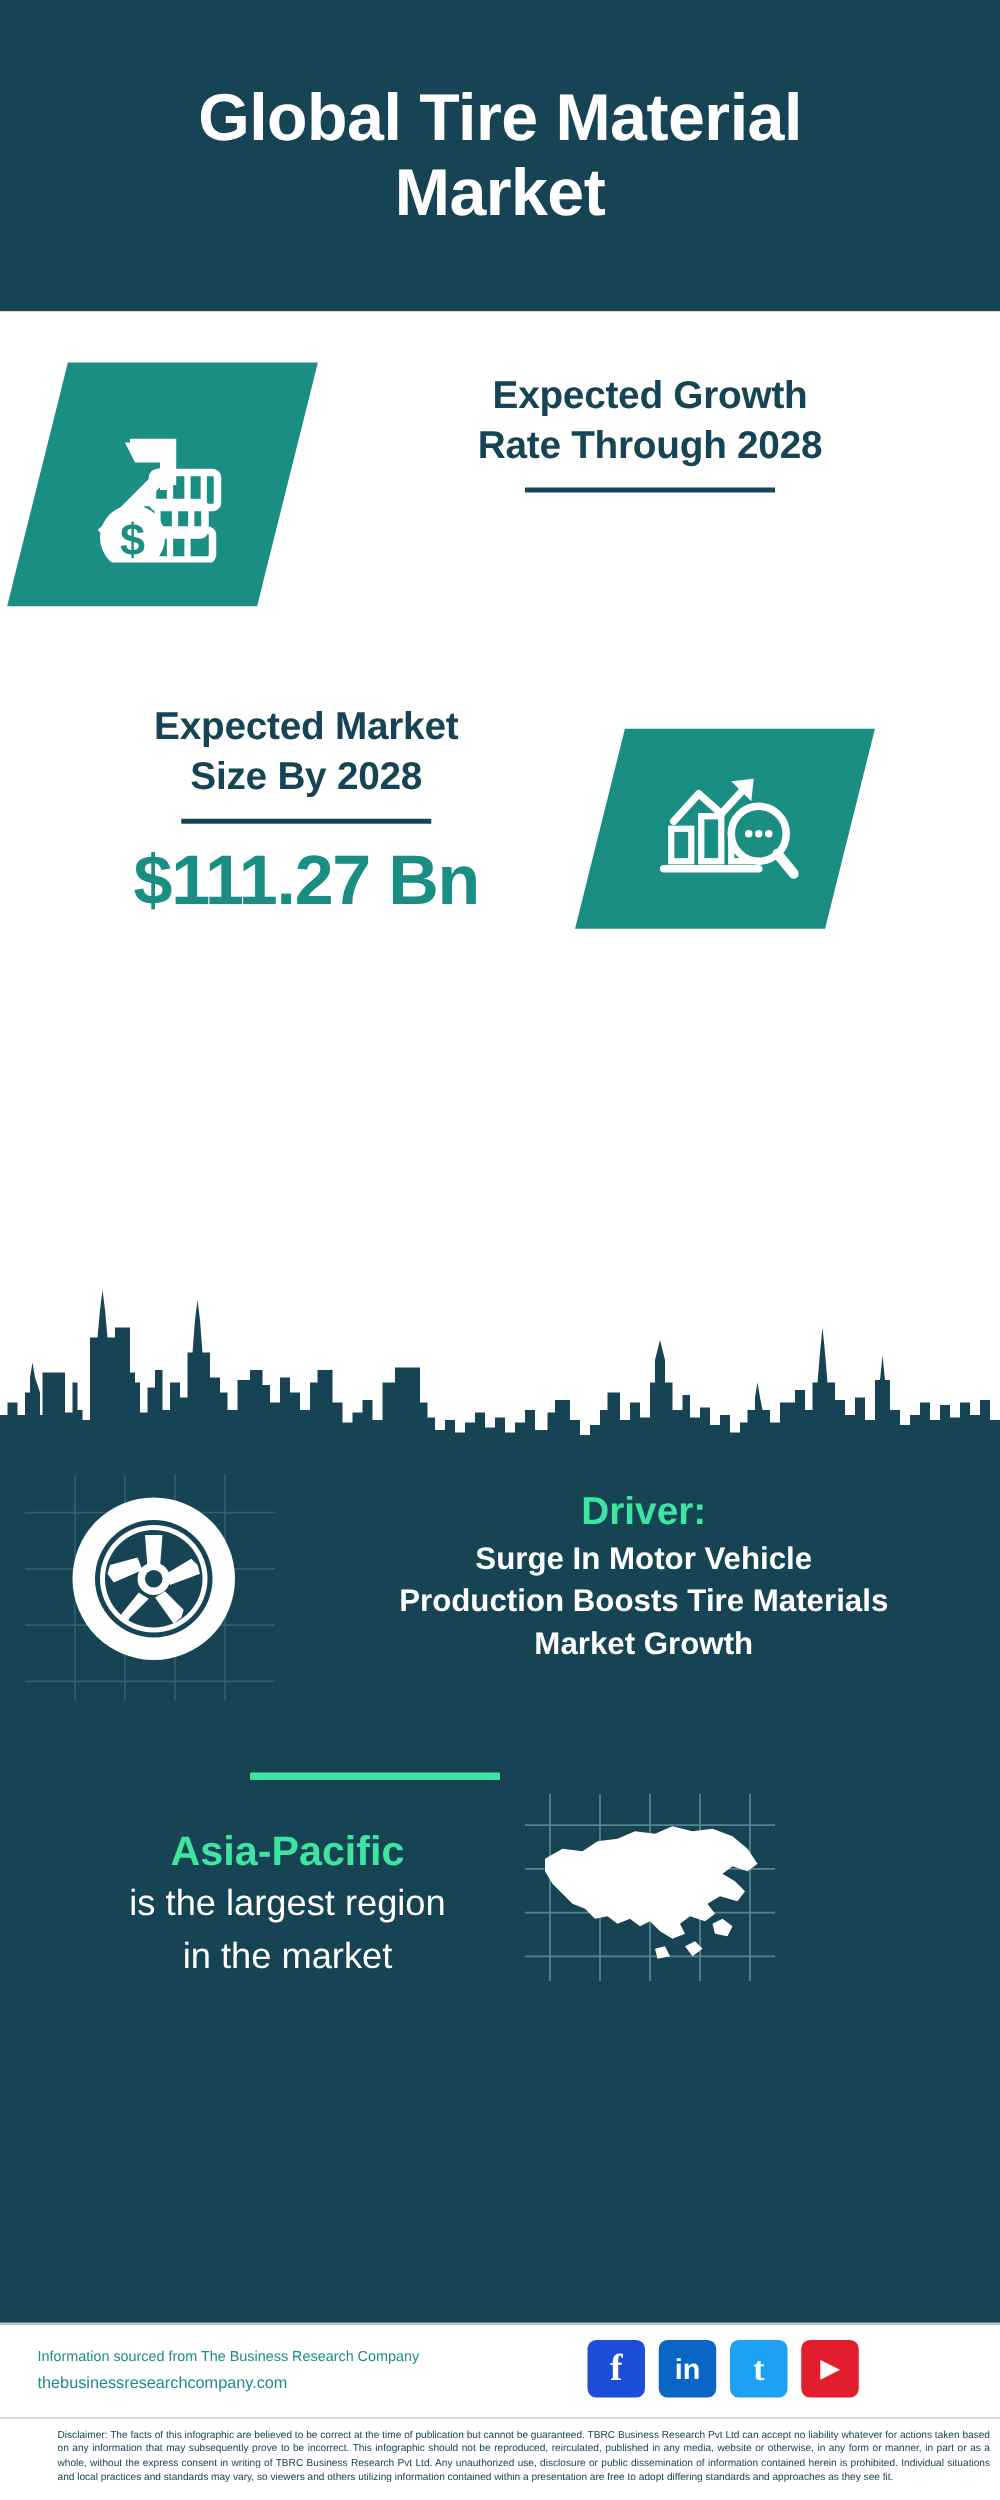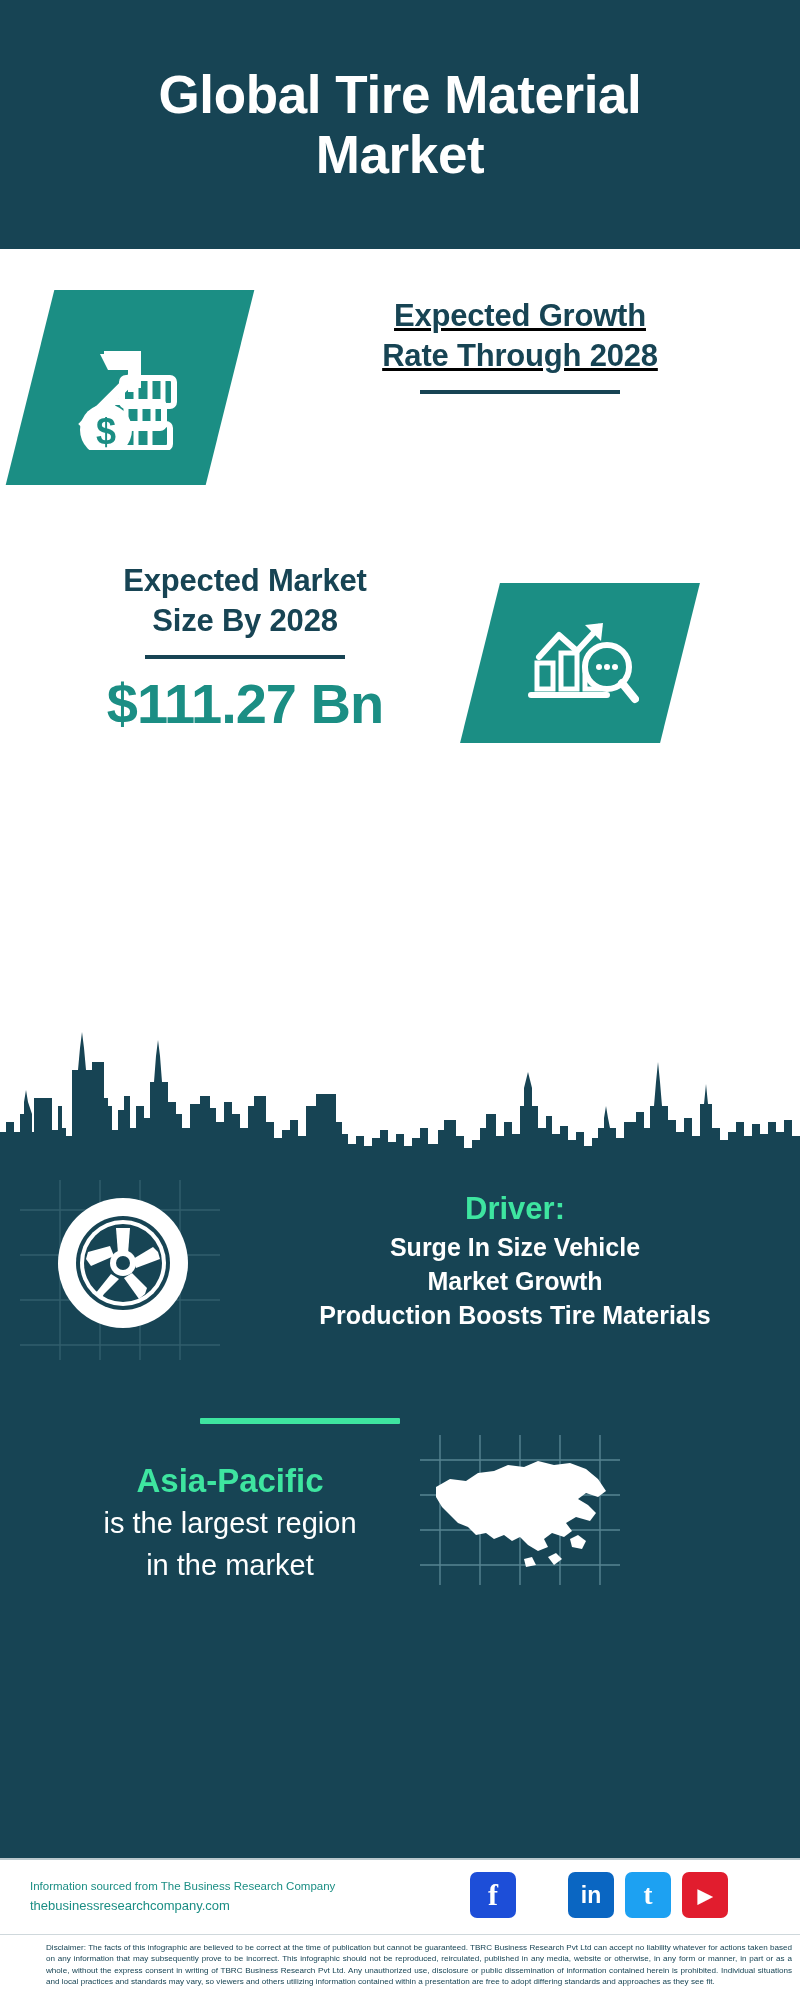--- a/index.html
+++ b/index.html
@@ -34,21 +34,21 @@
     position: absolute; left: 30px; top: 0px;
     width: 200px; height: 195px;
     background: #1b8e84;
     transform: skewX(-14deg);
   }
   .para-left-inner {
     position: absolute; left: 30px; top: 0px; width: 200px; height: 195px;
     display:flex; align-items:center; justify-content:center;
   }
   .blk-growth-text {
-    position: absolute; left: 270px; top: 6px; width: 500px; text-align: center; text-decoration: underline;
+    position: absolute; left: 270px; top: 6px; width: 500px; text-align: center;
   }
   .lbl-dark {
     color: #174454; font-size: 31px; font-weight: 700; line-height: 1.28;
     letter-spacing: -0.2px;
   }
   .rule-dark {
     width: 200px; height: 4px; background: #174454; margin: 15px auto 0;
   }
   .val-teal {
     color: #1b8e84; font-size: 66px; font-weight: 700; line-height: 1.05;
@@ -127,21 +127,21 @@
   }
   .src-text { margin-left: 30px; width: 350px; }
   .src-line1 { color: #1b8e84; font-size: 11.5px; line-height: 1.55; }
   .src-line2 { color: #1b8e84; font-size: 13px; line-height: 1.55; }
   .social { position: absolute; left: 470px; top: 12px; display: flex; gap: 11px; }
   .s-ico {
     width: 46px; height: 46px; border-radius: 7px;
     display: flex; align-items: center; justify-content: center;
   }
   .s-fb { background: #1d4ed8; }
-  .s-li { background: #0a66c2; margin-left: 41px; }
+  .s-li { background: #0a66c2; }
   .s-tw { background: #1da1f2; }
   .s-yt { background: #e11d2e; }
   .s-glyph { color: #fff; font-weight: 700; font-family: "Liberation Serif", serif; }
 
   .footer-disc {
     position: absolute; top: 1934px; left: 0; width: 800px; height: 66px;
     background: #ffffff; border-top: 1px solid #cfd8dc;
     padding: 7px 8px 0 8px;
   }
   .disc-text {
@@ -261,23 +261,23 @@
           <path d="M53 111 L47 106 L63 86 L71 91 L56 106 Z"></path>
           <path d="M38 71 L40 64 L62 58 L66 68 L43 78 Z"></path>
         </g>
         <circle cx="75" cy="75" r="13" fill="#ffffff"></circle>
         <circle cx="75" cy="75" r="7" fill="#174454"></circle>
       </svg>
     </div>
 
     <div class="driver-text">
       <div class="driver-head">Driver:</div>
-      <div class="driver-body">Surge In Size Vehicle</div>
+      <div class="driver-body">Surge In Motor Vehicle</div>
+      <div class="driver-body">Production Boosts Tire Materials</div>
       <div class="driver-body">Market Growth</div>
-      <div class="driver-body">Production Boosts Tire Materials</div>
     </div>
 
     <div class="mint-rule"></div>
 
     <div class="region-text">
       <div class="region-head">Asia-Pacific</div>
       <div class="region-body">is the largest region</div>
       <div class="region-body">in the market</div>
     </div>
 

